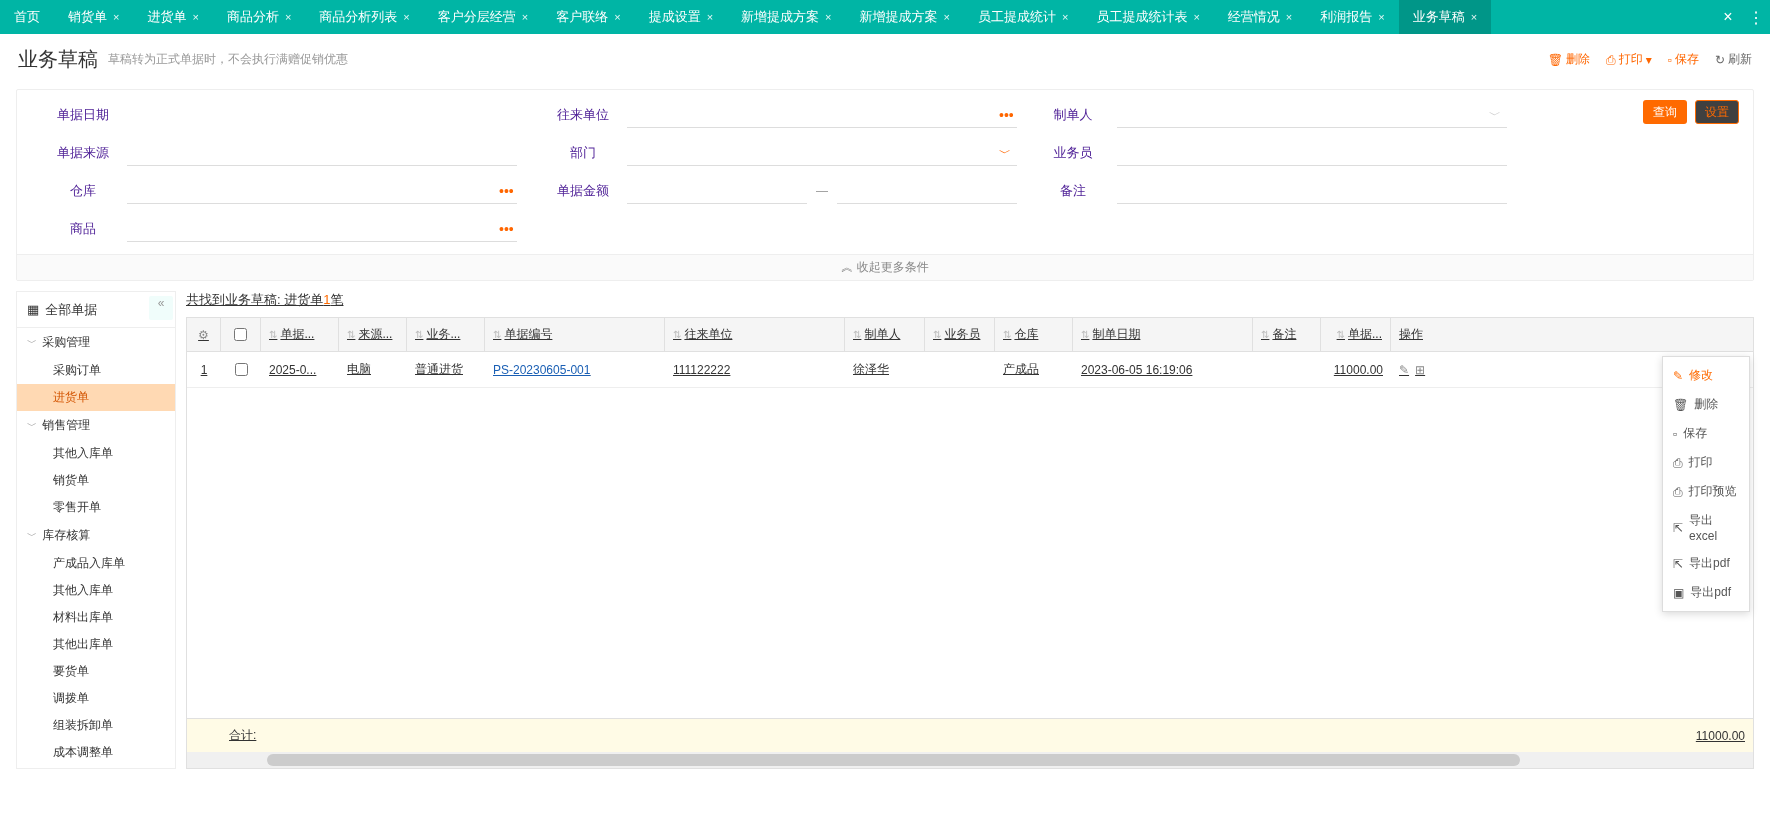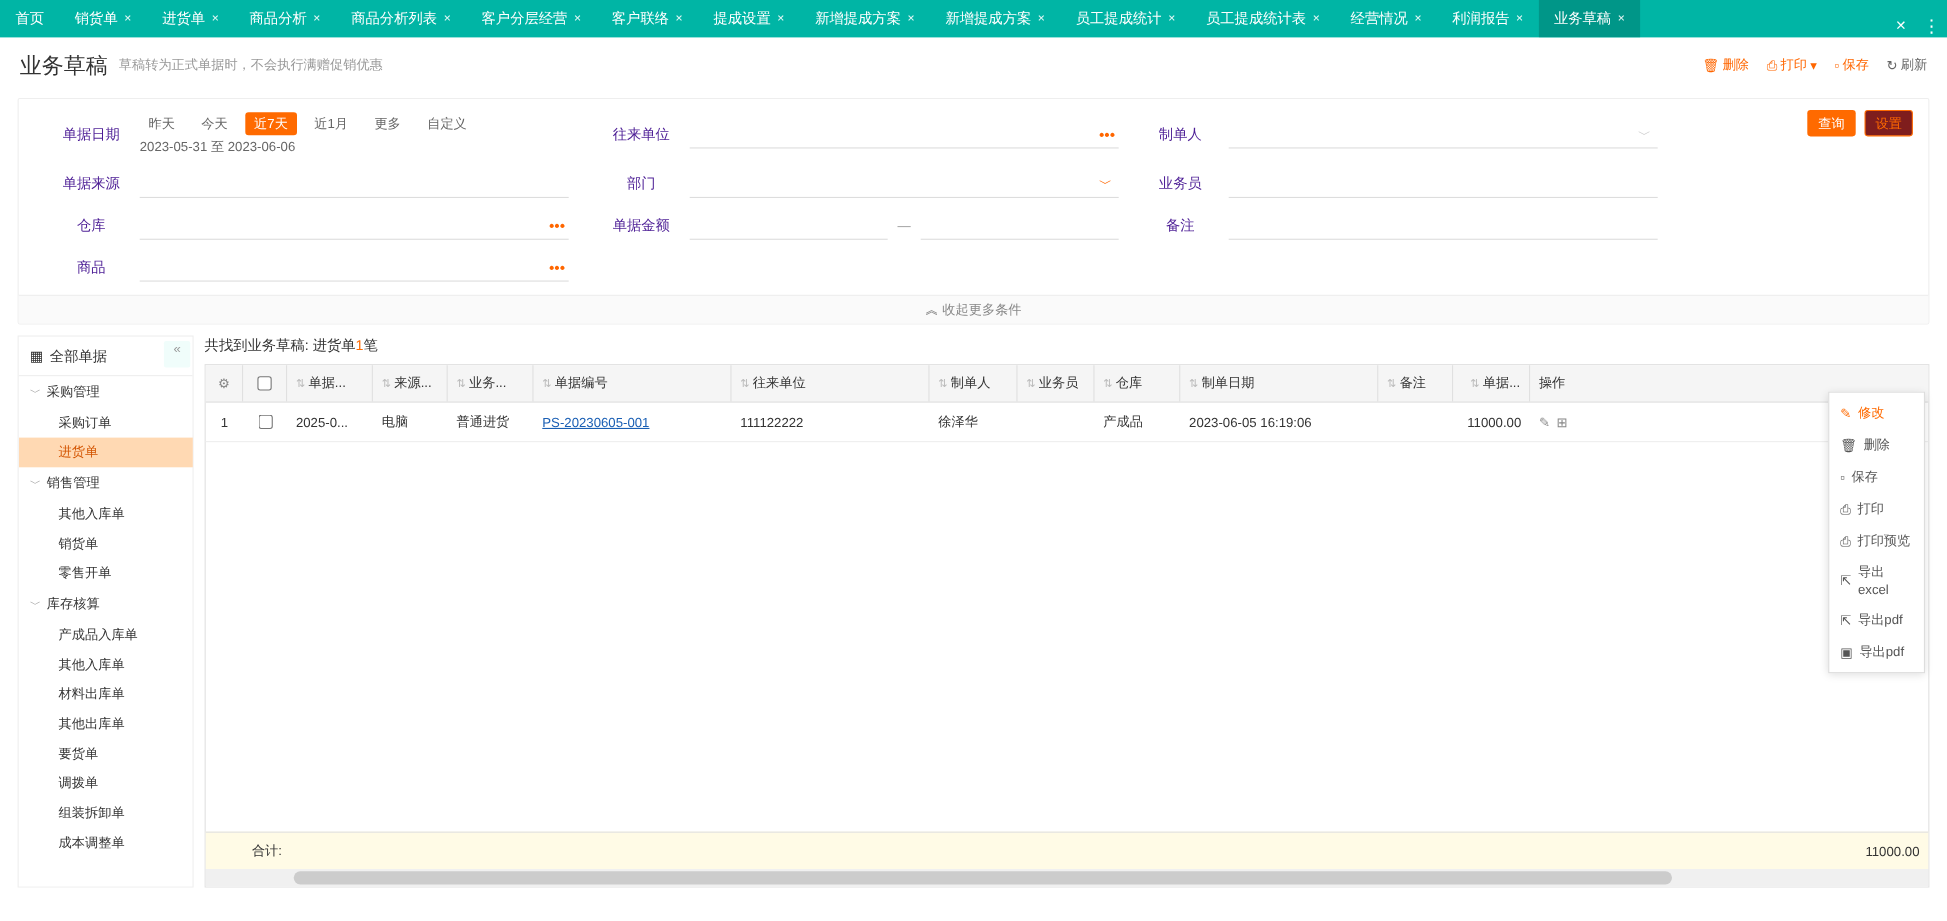--- a/index.html
+++ b/index.html
@@ -1,19 +1,19 @@
 <!DOCTYPE html>
 <html><head>
 <meta charset="utf-8">
 <style>
   * { box-sizing: border-box; margin: 0; padding: 0; }
   body { font-family: "Microsoft YaHei", Arial, sans-serif; font-size: 12px; color: #333; background: #fff; }
   
   
-  .tabs { background: #00b5a5; height: 34px; display: flex; align-items: flex-end; overflow: hidden; }
+  .tabs { background: #00b5a5; height: 34px; display: flex; align-items: center; overflow: hidden; }
   .tab { height: 34px; display: flex; align-items: center; padding: 0 14px; color: #fff; cursor: pointer; white-space: nowrap; font-size: 13px; }
   .tab.active { background: #009688; }
   .tab .x { margin-left: 6px; font-size: 11px; opacity: .9; }
   .tabs-end { margin-left: auto; display: flex; align-items: center; }
   .tabs-end .btn { width: 28px; text-align: center; color: #fff; cursor: pointer; font-size: 16px; }
   
   
   .page-hdr { padding: 12px 18px 8px; display: flex; align-items: center; }
   .page-title { font-size: 20px; color: #333; }
   .page-sub { font-size: 12px; color: #999; margin-left: 10px; }
@@ -30,53 +30,53 @@
   .filter-input.sm { width: 180px; }
   .dots { color: #f60; font-size: 14px; margin-left: -18px; cursor: pointer; position: relative; z-index: 1; }
   .chev { color: #f60; font-size: 12px; margin-left: -18px; cursor: pointer; position: relative; z-index: 1; }
   .chev.gray { color: #ccc; }
   .daterange { display: flex; align-items: center; gap: 8px; }
   .chip { padding: 2px 8px; border-radius: 3px; cursor: pointer; color: #666; }
   .chip.on { background: #ff6a00; color: #fff; }
   .date-text { color: #666; font-size: 12px; margin-top: 2px; }
   .btn-stack { position: absolute; right: 14px; top: 10px; display: flex; flex-direction: row; gap: 8px; }
   .btn-orange { background: #ff6a00; color: #fff; border-radius: 3px; width: 44px; height: 24px; display: flex; align-items: center; justify-content: center; cursor: pointer; font-size: 12px; }
-  .btn-outline { border: 1px solid #ff6a00; color: #ff6a00; background: #7f1d1d; border-radius: 3px; width: 44px; height: 24px; display: flex; align-items: center; justify-content: center; cursor: pointer; font-size: 12px; }
+  .btn-outline { border: 1px solid #ff6a00; color: #ff6a00; background: #404040; border-radius: 3px; width: 44px; height: 24px; display: flex; align-items: center; justify-content: center; cursor: pointer; font-size: 12px; }
   .collapse-bar { text-align: center; border-top: 1px solid #eee; margin: 8px -30px 0; padding: 4px 0; cursor: pointer; color: #888; background: #fafafa; font-size: 12px; }
   
   
   .body-row { display: flex; margin: 10px 16px 0; gap: 10px; }
   .sidebar { width: 160px; border: 1px solid #eee; position: relative; }
   .side-hdr { height: 36px; display: flex; align-items: center; padding: 0 10px; font-size: 13px; color: #333; border-bottom: 1px solid #eee; }
   .side-hdr .grid-ico { margin-right: 6px; }
   .collapse-side { position: absolute; right: 2px; top: 4px; width: 24px; height: 24px; text-align: center; cursor: pointer; color: #999; background: #f0fdfb; border-radius: 2px; }
   .side-list { height: 430px; overflow-y: auto; }
   .side-list::-webkit-scrollbar { width: 6px; }
   .side-list::-webkit-scrollbar-thumb { background: #ccc; border-radius: 3px; }
   .side-group { padding: 6px 10px; cursor: pointer; color: #333; white-space: nowrap; }
   .side-group .car { margin-right: 2px; font-size: 10px; color: #999; }
   .side-item { padding: 5px 10px 5px 36px; cursor: pointer; color: #333; white-space: nowrap; }
   .side-item.active { background: #ffd9b3; color: #d35400; }
   
   
-  .main { flex: 1; }
+  .main { flex: 1; text-decoration: underline; }
   .summary { font-size: 13px; color: #333; margin-bottom: 8px; }
   .summary .orange { color: #ff6a00; }
   .tbl { border: 1px solid #e0e0e0; }
   .tbl-hdr { display: flex; background: #f5f5f5; height: 34px; align-items: center; border-bottom: 1px solid #e0e0e0; }
   .th { padding: 0 8px; border-right: 1px solid #e0e0e0; height: 100%; display: flex; align-items: center; gap: 3px; color: #333; font-size: 12px; overflow: hidden; white-space: nowrap; }
   .th .sort { color: #bbb; font-size: 10px; }
   .tbl-row { display: flex; height: 36px; align-items: center; border-bottom: 1px solid #eee; }
   .td { padding: 0 8px; height: 100%; display: flex; align-items: center; overflow: hidden; white-space: nowrap; }
   .link { color: #1a5fb4; text-decoration: underline; cursor: pointer; }
   .gear { cursor: pointer; color: #888; }
   .row-actions { display: flex; gap: 6px; }
   .row-act-ico { cursor: pointer; color: #888; font-size: 12px; }
   .tbl-body-empty { height: 330px; }
-  .tbl-footer { display: flex; height: 34px; align-items: center; background: #fffbe6; border-top: 1px solid #e0e0e0; margin-top: 24px; }
+  .tbl-footer { display: flex; height: 34px; align-items: center; background: #fffbe6; border-top: 1px solid #e0e0e0; }
   .hscroll { height: 16px; background: #f0f0f0; position: relative; }
   .hscroll-thumb { position: absolute; left: 80px; top: 2px; height: 12px; width: 80%; background: #ccc; border-radius: 6px; }
   
   
   .ctx-menu { position: fixed; right: 20px; top: 356px; width: 88px; background: #fff; border: 1px solid #ddd; box-shadow: 0 2px 8px rgba(0,0,0,.15); padding: 4px 0; }
   .ctx-item { padding: 6px 10px; cursor: pointer; display: flex; align-items: center; gap: 6px; color: #555; font-size: 12px; }
   .ctx-item.hl { color: #ff6a00; }
   
   
   .c-gear{width:34px;justify-content:center;}
@@ -148,31 +148,20 @@
 
 <div class="filter-card">
   <div class="btn-stack">
     <div class="btn-orange">查询</div>
     <div class="btn-outline">设置</div>
   </div>
 
   <div class="filter-row">
     <div class="filter-cell" style="width:500px;">
       <div class="filter-label">单据日期</div>
-      <div>
-        <div class="daterange" id="datechips">
-            <span class="chip">昨天</span>
-            <span class="chip">今天</span>
-            <span class="chip on">近7天</span>
-            <span class="chip">近1月</span>
-            <span class="chip">更多</span>
-            <span class="chip">自定义</span>
-          </div>
-        <div class="date-text">2023-05-31 至 2023-06-06</div>
-      </div>
     </div>
     <div class="filter-cell" style="width:490px;">
       <div class="filter-label">往来单位</div>
       <input class="filter-input" style="">
       <span class="dots">•••</span>
     </div>
     <div class="filter-cell" style="width:490px;">
       <div class="filter-label">制单人</div>
       <input class="filter-input" style="">
       <span class="chev gray">﹀</span>

